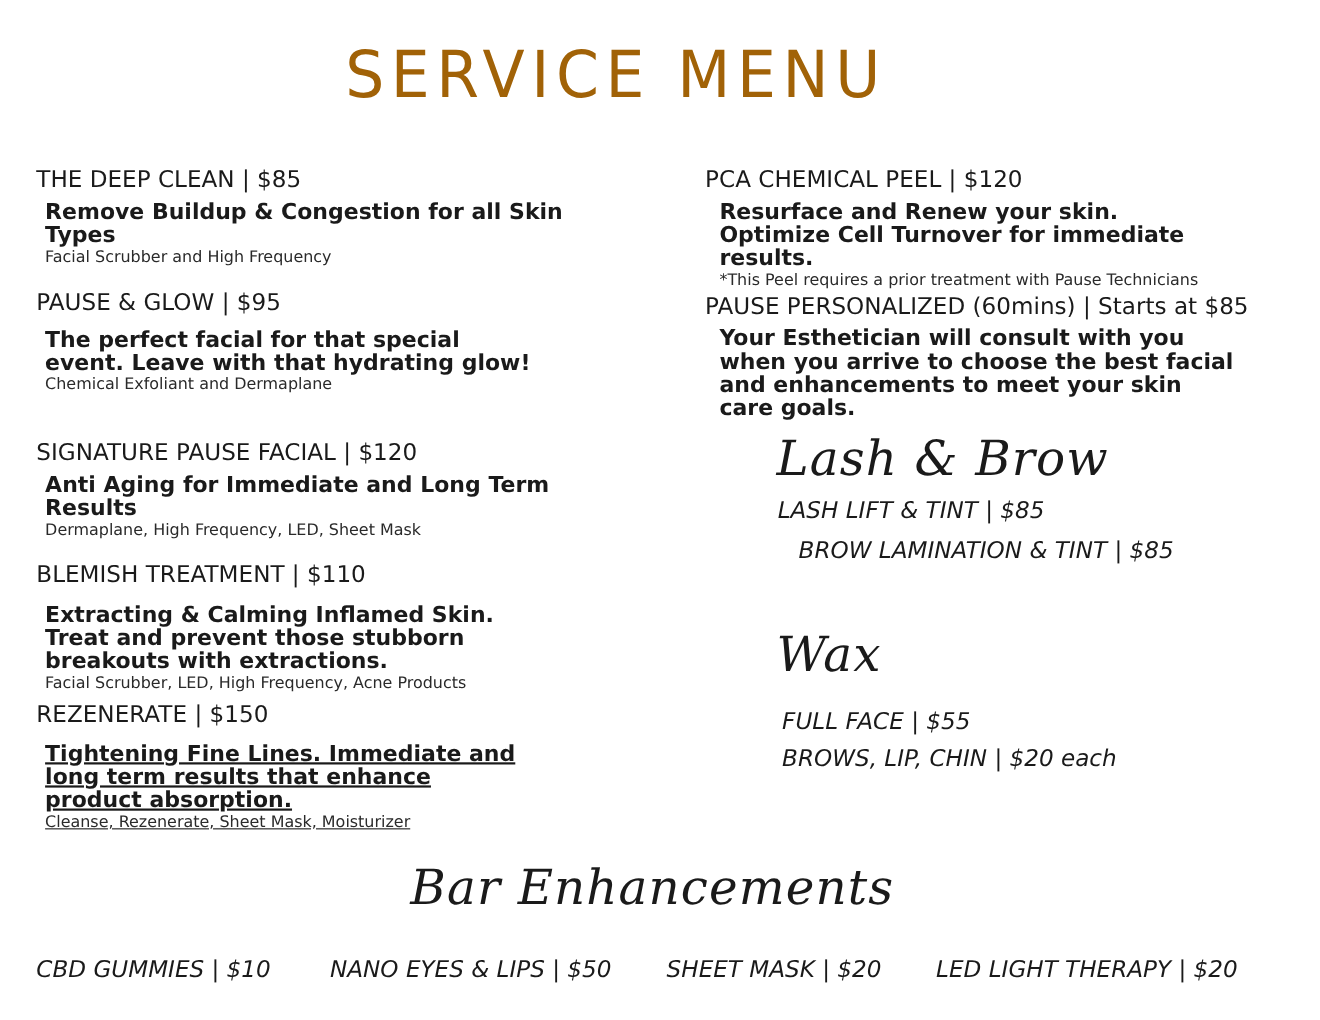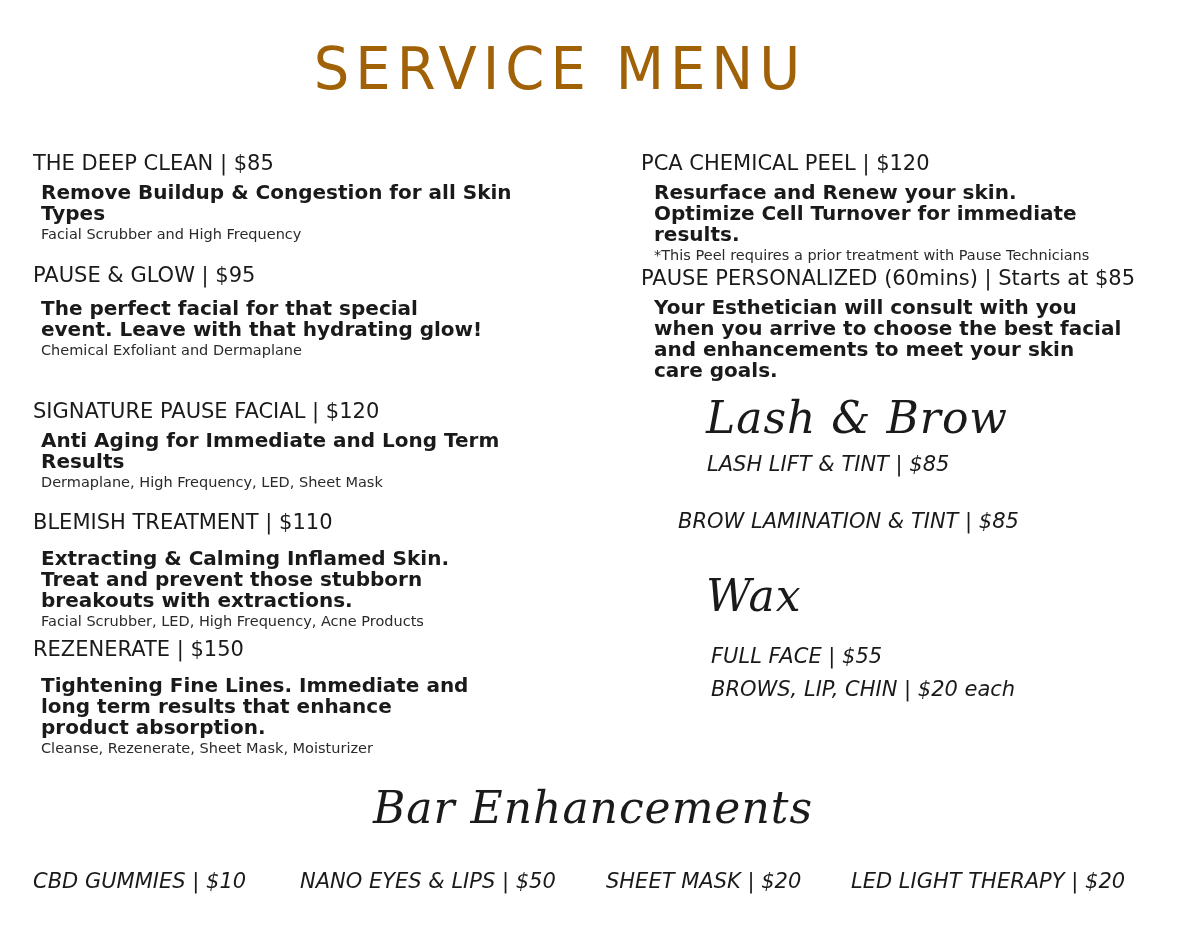--- a/index.html
+++ b/index.html
@@ -45,21 +45,21 @@
 <div class="abs" style="left:33px;top:509px;width:480px;">
   <div class="svc-title">BLEMISH TREATMENT | $110</div>
   <div style="padding-left:8px;margin-top:13px;width:440px;">
     <div class="desc-bold">Extracting &amp; Calming Inflamed Skin. Treat and prevent those stubborn breakouts with extractions.</div>
     <div class="desc">Facial Scrubber, LED, High Frequency, Acne Products</div>
   </div>
 </div>
 
 <div class="abs" style="left:33px;top:636px;width:480px;">
   <div class="svc-title">REZENERATE | $150</div>
-  <div style="padding-left:8px;margin-top:13px;width:445px;">
+  <div style="padding-left:8px;margin-top:13px;width:445px;text-decoration:underline;">
     <div class="desc-bold">Tightening Fine Lines. Immediate and long term results that enhance product absorption.</div>
     <div class="desc">Cleanse, Rezenerate, Sheet Mask, Moisturizer</div>
   </div>
 </div>
 
 <div class="abs" style="left:641px;top:150px;width:540px;">
   <div class="svc-title">PCA CHEMICAL PEEL | $120</div>
   <div style="padding-left:13px;margin-top:6px;width:450px;">
     <div class="desc-bold">Resurface and Renew your skin. Optimize Cell Turnover for immediate results.</div>
     <div class="desc">*This Peel requires a prior treatment with Pause Technicians</div>
@@ -68,21 +68,21 @@
 
 <div class="abs" style="left:641px;top:265px;width:540px;">
   <div class="svc-title">PAUSE PERSONALIZED (60mins) | Starts at $85</div>
   <div style="padding-left:13px;margin-top:6px;width:475px;">
     <div class="desc-bold">Your Esthetician will consult with you when you arrive to choose the best facial and enhancements to meet your skin care goals.</div>
   </div>
 </div>
 
 <div class="abs script" style="left:706px;top:392px;">Lash &amp; Brow</div>
 <div class="abs item" style="left:707px;top:451px;">LASH LIFT &amp; TINT | $85</div>
-<div class="abs item" style="left:678px;top:487px;margin-top:21px;">BROW LAMINATION &amp; TINT | $85</div>
+<div class="abs item" style="left:726px;top:487px;">BROW LAMINATION &amp; TINT | $85</div>
 
 <div class="abs script" style="left:706px;top:570px;">Wax</div>
 <div class="abs item" style="left:711px;top:643px;">FULL FACE | $55</div>
 <div class="abs item" style="left:711px;top:676px;">BROWS, LIP, CHIN | $20 each</div>
 
 <div class="abs script" style="left:0;width:1186px;text-align:center;top:782px;">Bar Enhancements</div>
 <div class="abs item" style="left:33px;top:868px;">CBD GUMMIES | $10</div>
 <div class="abs item" style="left:300px;top:868px;">NANO EYES &amp; LIPS | $50</div>
 <div class="abs item" style="left:606px;top:868px;text-align:center;">SHEET MASK | $20</div>
 <div class="abs item" style="left:851px;top:868px;">LED LIGHT THERAPY | $20</div>

